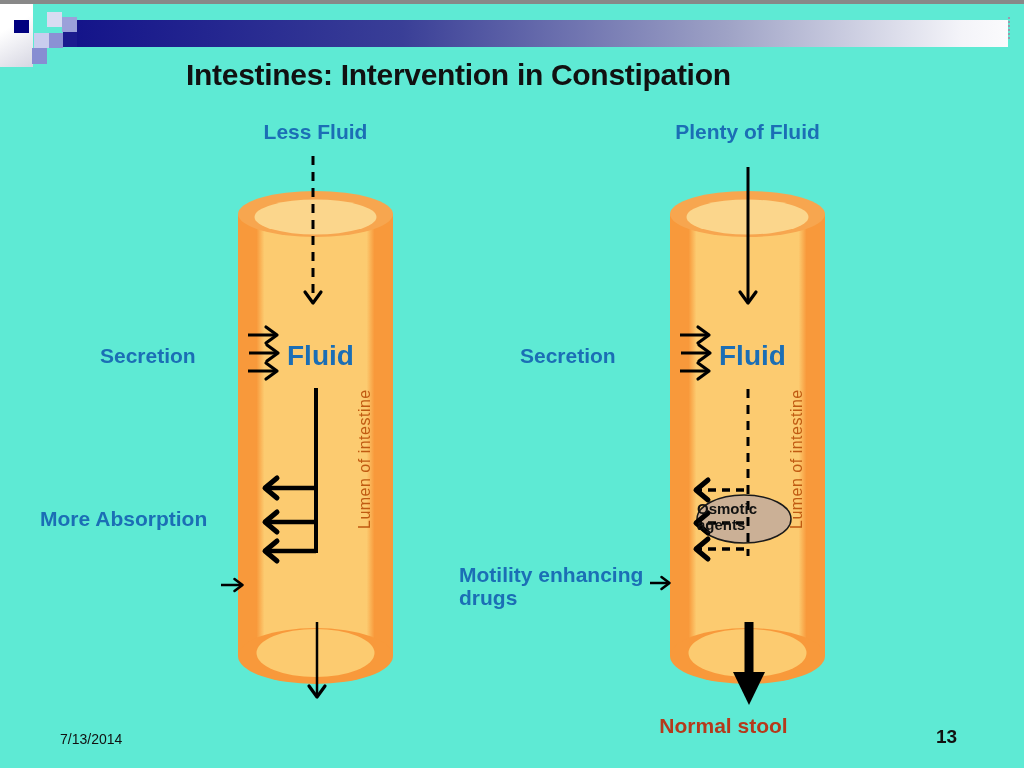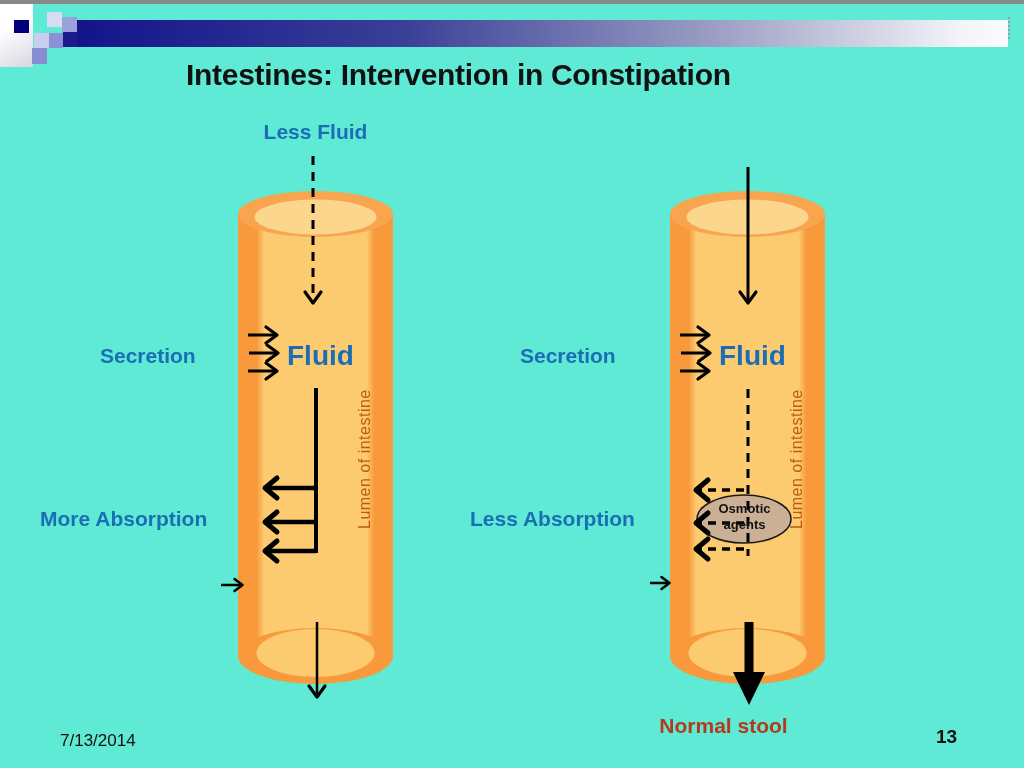--- a/index.html
+++ b/index.html
@@ -21,23 +21,23 @@
   
   .lbl{position:absolute;font-size:21px;font-weight:bold;color:#1b6eb5;line-height:23px;}
   .ctr{text-align:center;}
   .rgt{text-align:left;}
   .fluid{position:absolute;font-size:28px;font-weight:bold;color:#1b6eb5;}
   .lumen{position:absolute;width:22px;height:200px;display:flex;align-items:center;justify-content:center;
     color:#c05a11;font-size:16px;letter-spacing:.5px;writing-mode:vertical-rl;transform:rotate(180deg);
     white-space:nowrap;}
   .outcome{position:absolute;font-size:21px;font-weight:bold;color:#b5391b;text-align:center;}
   .osmotic{position:absolute;left:697px;top:489px;width:95px;height:48px;display:flex;
-    align-items:center;justify-content:center;text-align:center;font-size:13px;line-height:16px;
+    align-items:center;justify-content:center;font-size:15px;line-height:16px;
     font-weight:bold;color:#111;}
-  .footer-date{left:60px;top:727px;font-size:17px;color:#111;}
+  .footer-date{left:60px;top:727px;font-size:14px;color:#111;}
   .page-num{left:936px;top:722px;font-size:19px;font-weight:bold;color:#111;}
   svg{position:absolute;left:0;top:0;}
 </style>
 </head>
 <body>
 
 <div class="slide">
 
   <div class="abs corner-strip"></div>
   <div class="sq" style="left:14px;top:16px;width:15px;height:13px;background:#00007f;"></div>
@@ -123,23 +123,24 @@
       <polygon points="733,668 765,668 749,701" fill="#000"></polygon>
     </g>
   </svg>
 
   <div class="lbl ctr" style="left:238px;top:116px;width:155px;">Less Fluid</div>
   <div class="lbl rgt" style="left:100px;top:340px;width:132px;">Secretion</div>
   <div class="fluid" style="left:287px;top:336px;">Fluid</div>
   <div class="lumen" style="left:354px;top:355px;">Lumen of intestine</div>
   <div class="lbl rgt" style="left:40px;top:503px;width:196px;">More Absorption</div>
 
+  <div class="lbl ctr" style="left:670px;top:116px;width:155px;">Plenty of Fluid</div>
   <div class="lbl rgt" style="left:520px;top:340px;width:132px;">Secretion</div>
   <div class="fluid" style="left:719px;top:336px;">Fluid</div>
   <div class="lumen" style="left:786px;top:355px;">Lumen of intestine</div>
-  <div class="lbl rgt" style="left:470px;top:503px;width:198px;">Less Absorption</div>
+  <div class="lbl" style="left:459px;top:559px;width:190px;">Motility enhancing drugs</div>
   <div class="osmotic">Osmotic agents</div>
   <div class="outcome" style="left:646px;top:710px;width:155px;">Normal stool</div>
 
   <div class="abs footer-date">7/13/2014</div>
   <div class="abs page-num">13</div>
 
 </div>
 
 </body></html>

